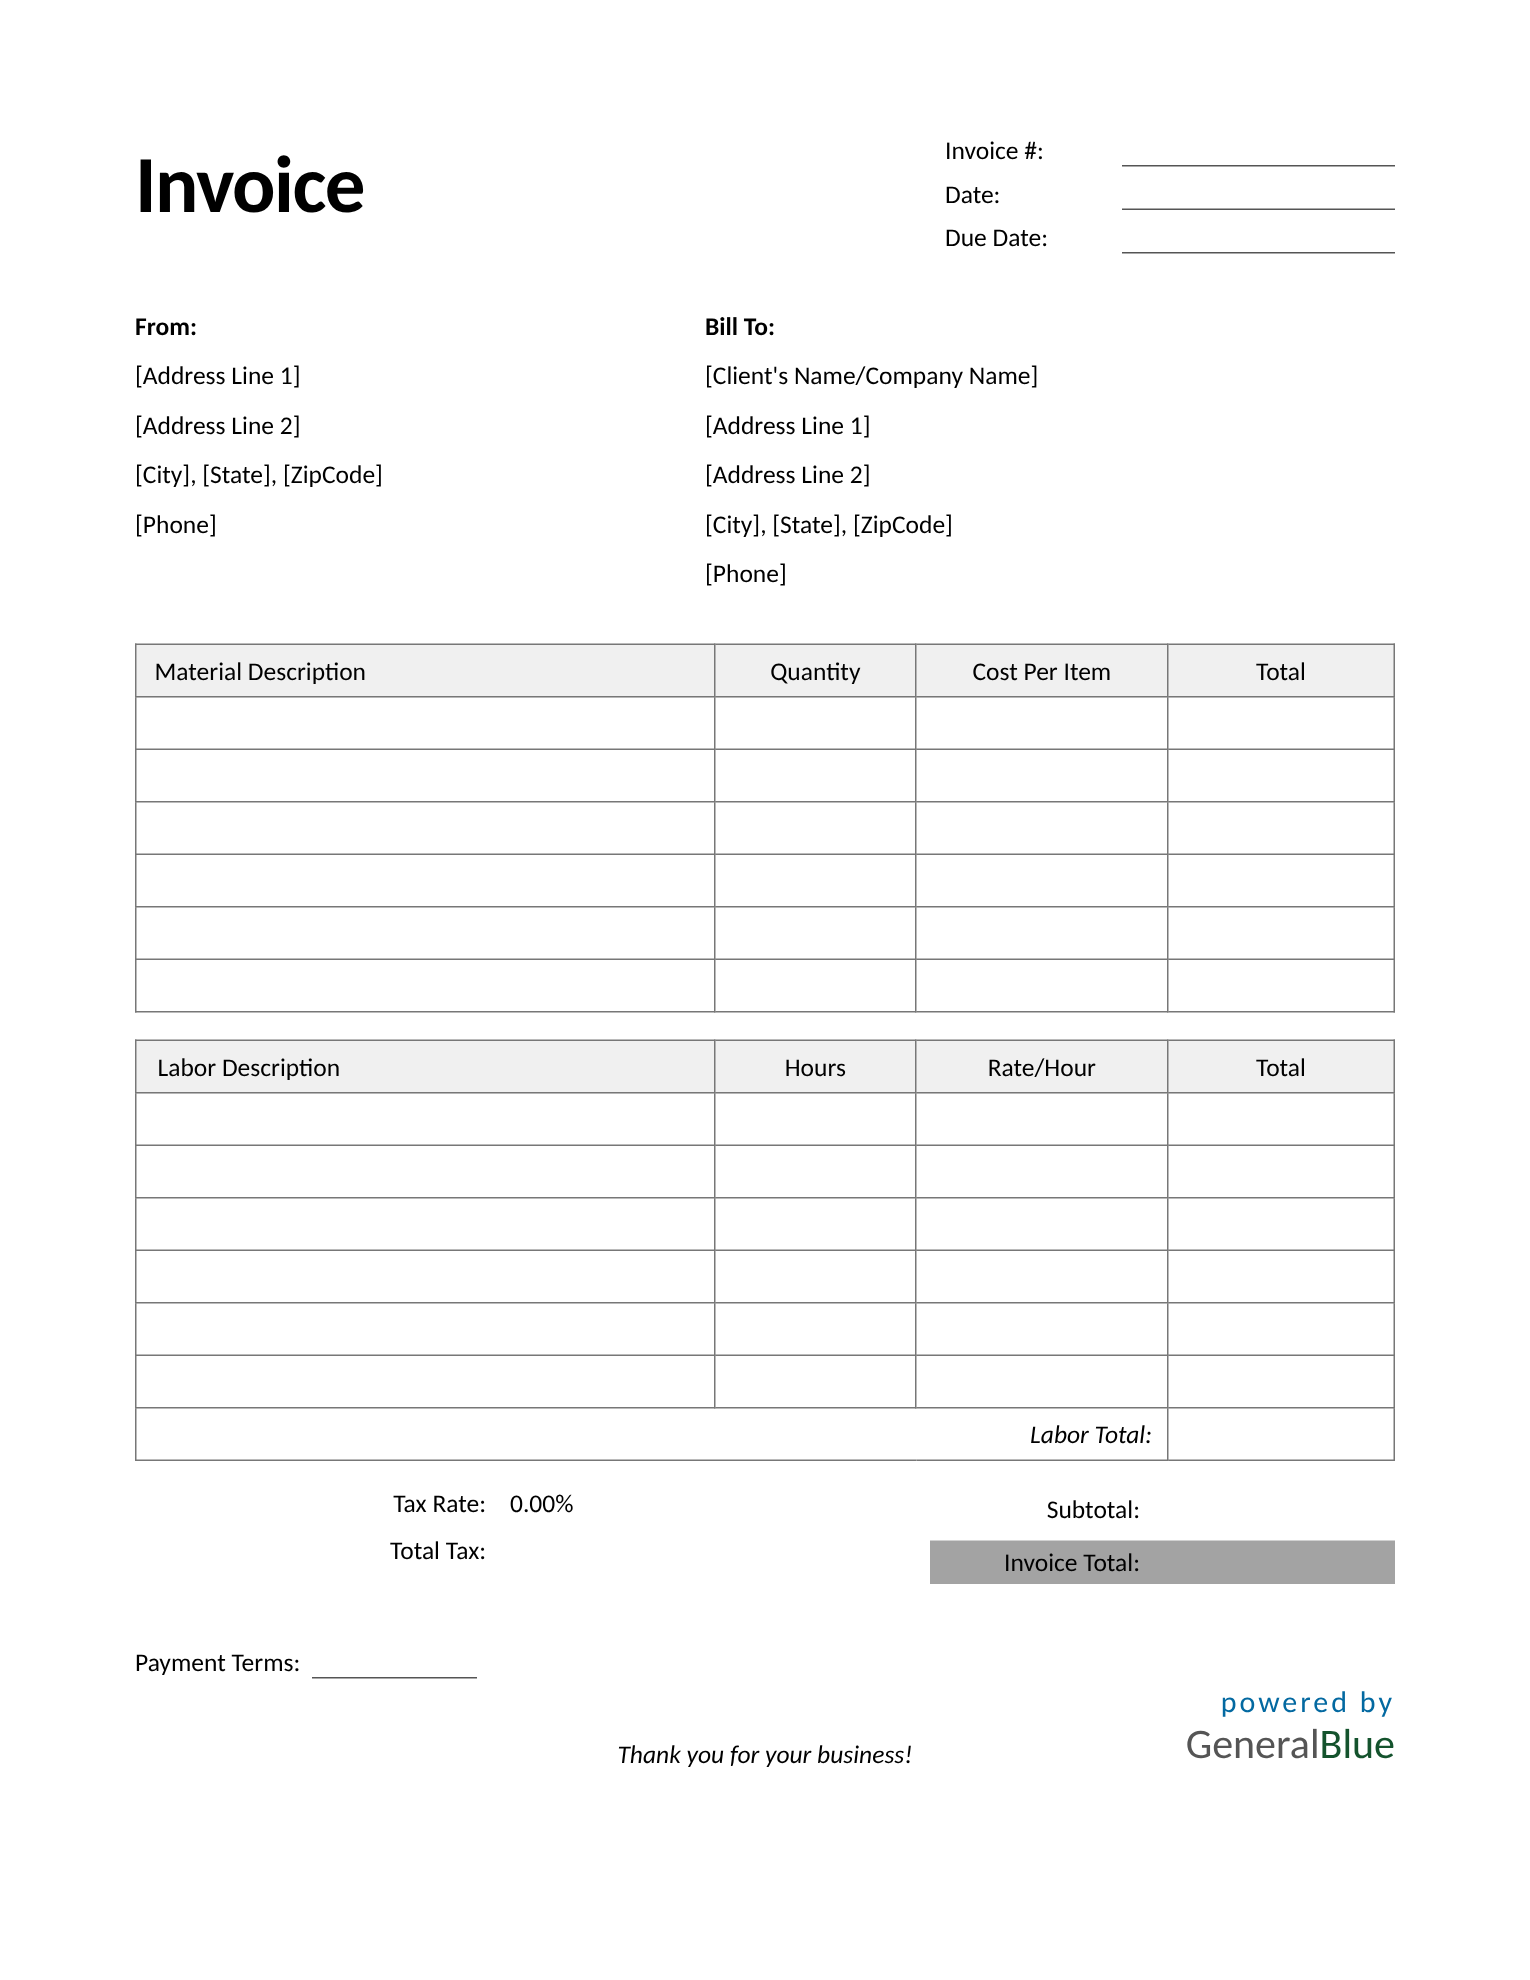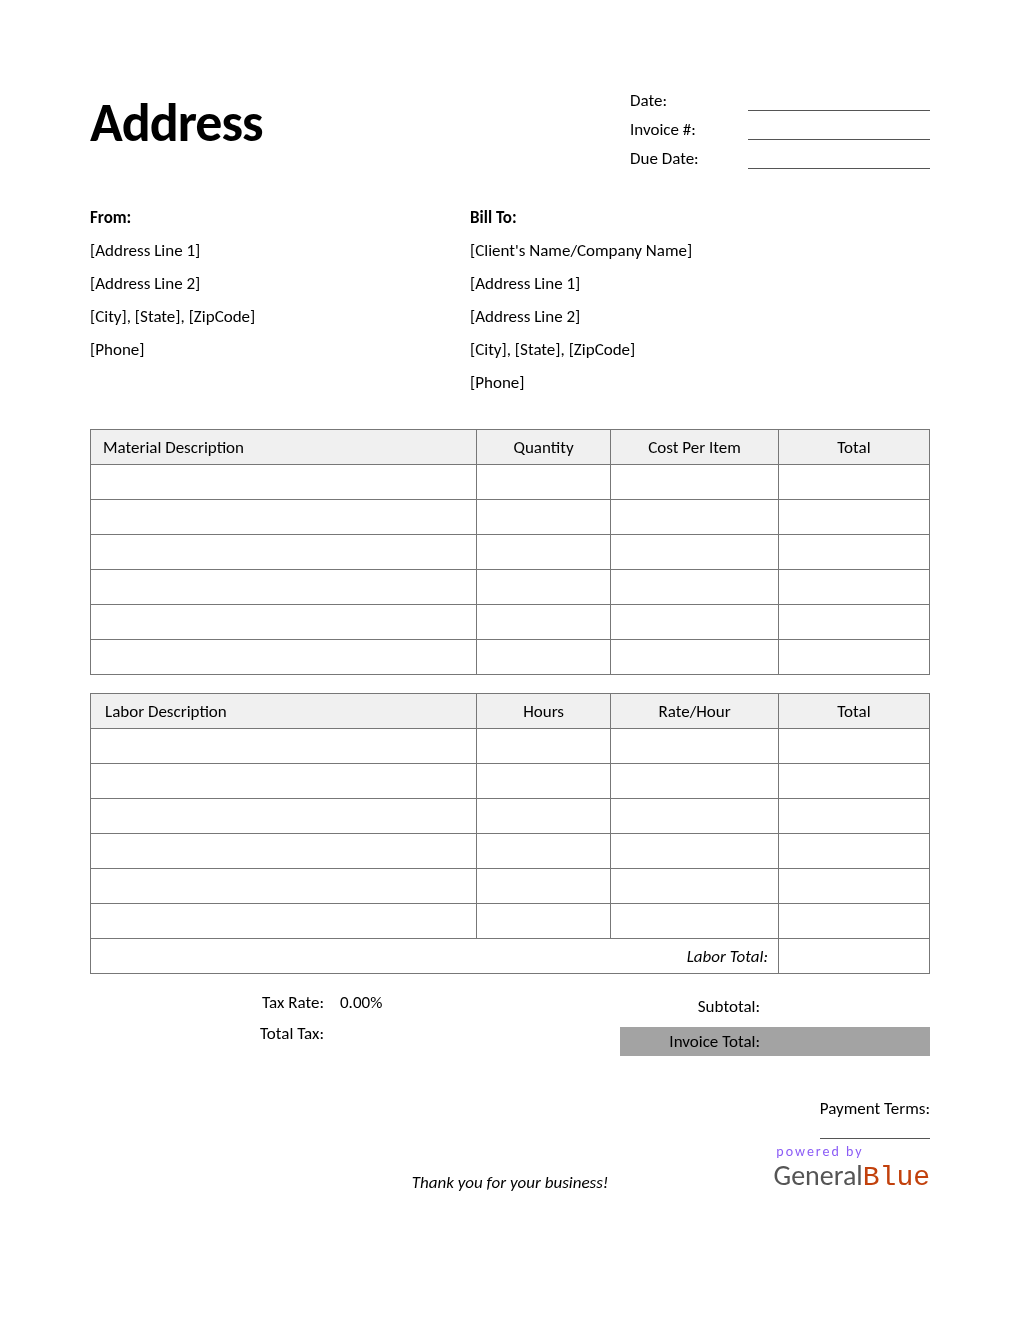--- a/index.html
+++ b/index.html
@@ -127,21 +127,20 @@
     .sum-value {
       flex: 1;
     }
     .sum-row.total-row {
       background: #a3a3a3;
     }
     .payment-terms {
       display: flex;
       align-items: flex-end;
       margin-top: 36px;
-      flex-direction: column;
     }
     .pt-line {
       width: 110px;
       border-bottom: 1px solid #555;
       margin-left: 8px;
       height: 20px;
     }
     .footer-row {
       display: flex;
       justify-content: space-between;
@@ -152,45 +151,44 @@
       font-style: italic;
       text-align: center;
       flex: 1;
       padding-top: 18px;
     }
     .powered {
       text-align: right;
       width: 220px;
     }
     .powered-small {
-      font-size: 14px;
-      color: #8b5cf6;
+      font-size: 20px;
+      color: #0369a1;
       letter-spacing: 2px;
       margin-bottom: -2px;
-      text-align: center;
     }
     .powered-logo {
       font-size: 28px;
       font-weight: 500;
     }
     .powered-general { color: #555; }
-    .powered-blue { color: #c2410c; font-family: Liberation Mono, monospace; }
+    .powered-blue { color: #14532d; }
   </style>
 </head>
 <body>
 
 <div class="header-row">
-  <div class="title">Address</div>
+  <div class="title">Invoice</div>
   <div class="meta-fields">
     <div class="meta-row">
+      <div class="meta-label">Invoice #:</div>
+      <div class="meta-line"></div>
+    </div>
+    <div class="meta-row">
       <div class="meta-label">Date:</div>
-      <div class="meta-line"></div>
-    </div>
-    <div class="meta-row">
-      <div class="meta-label">Invoice #:</div>
       <div class="meta-line"></div>
     </div>
     <div class="meta-row">
       <div class="meta-label">Due Date:</div>
       <div class="meta-line"></div>
     </div>
   </div>
 </div>
 
 <div class="addresses">

